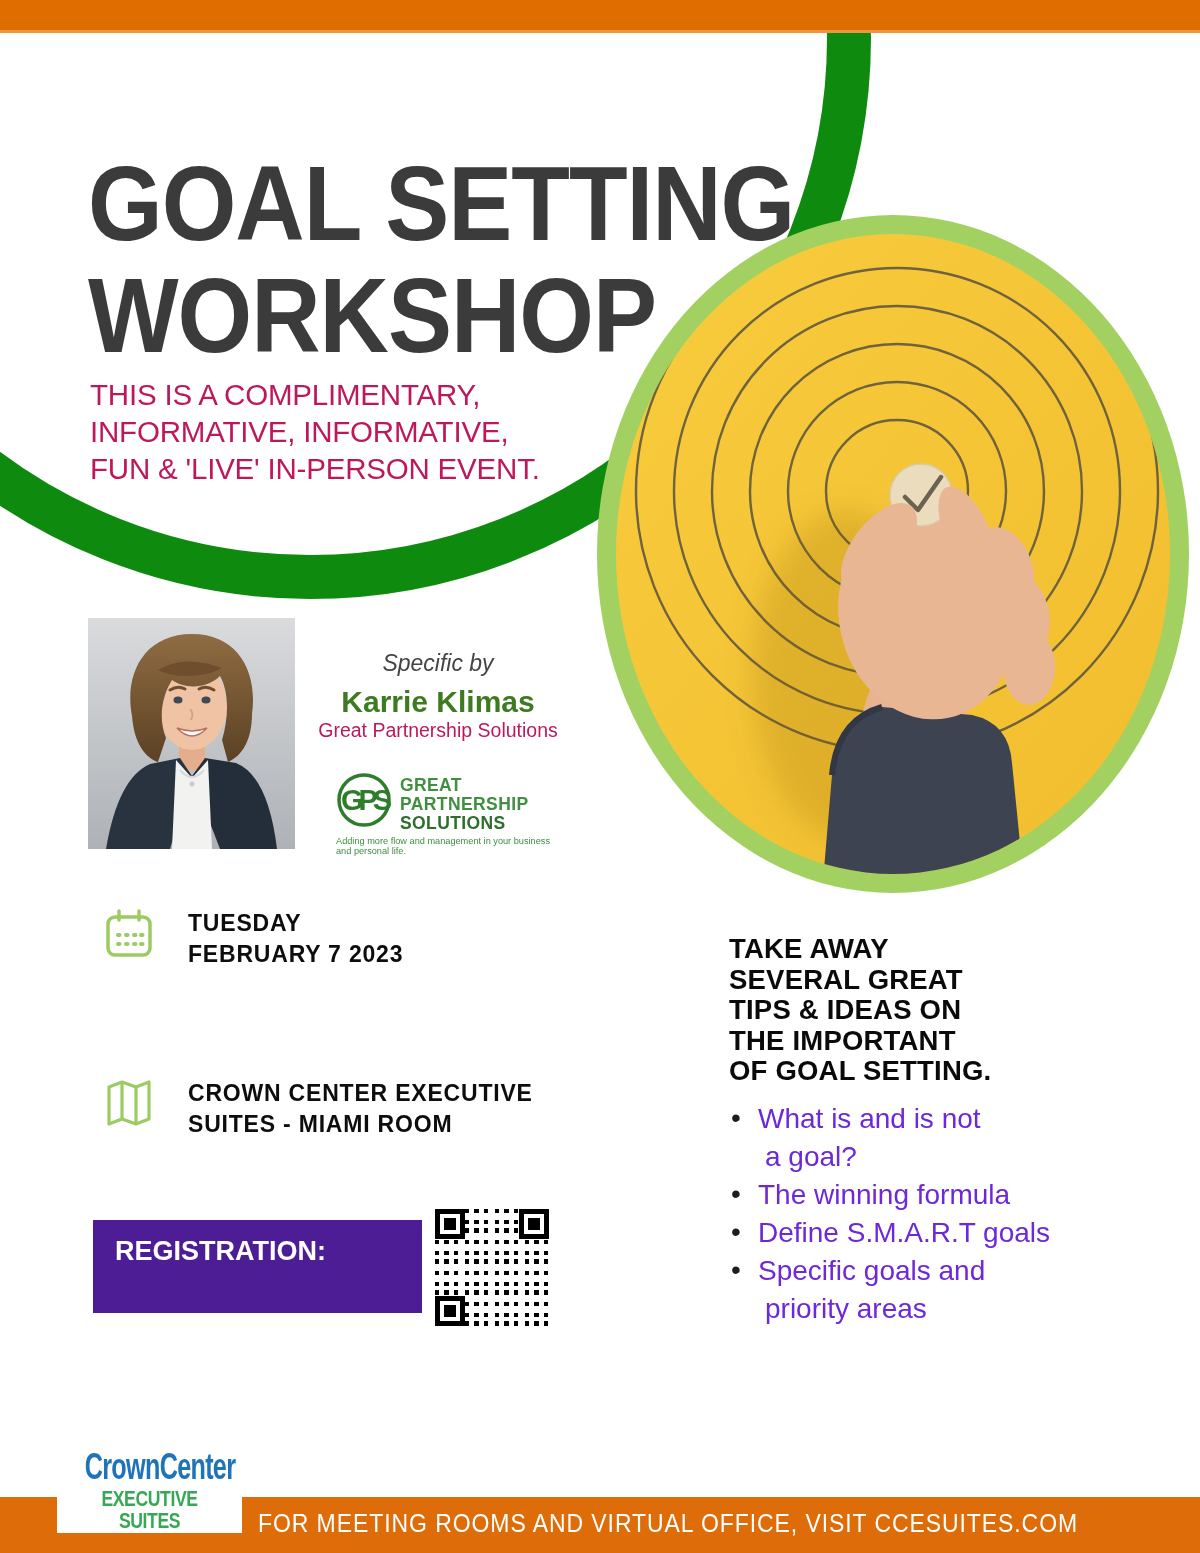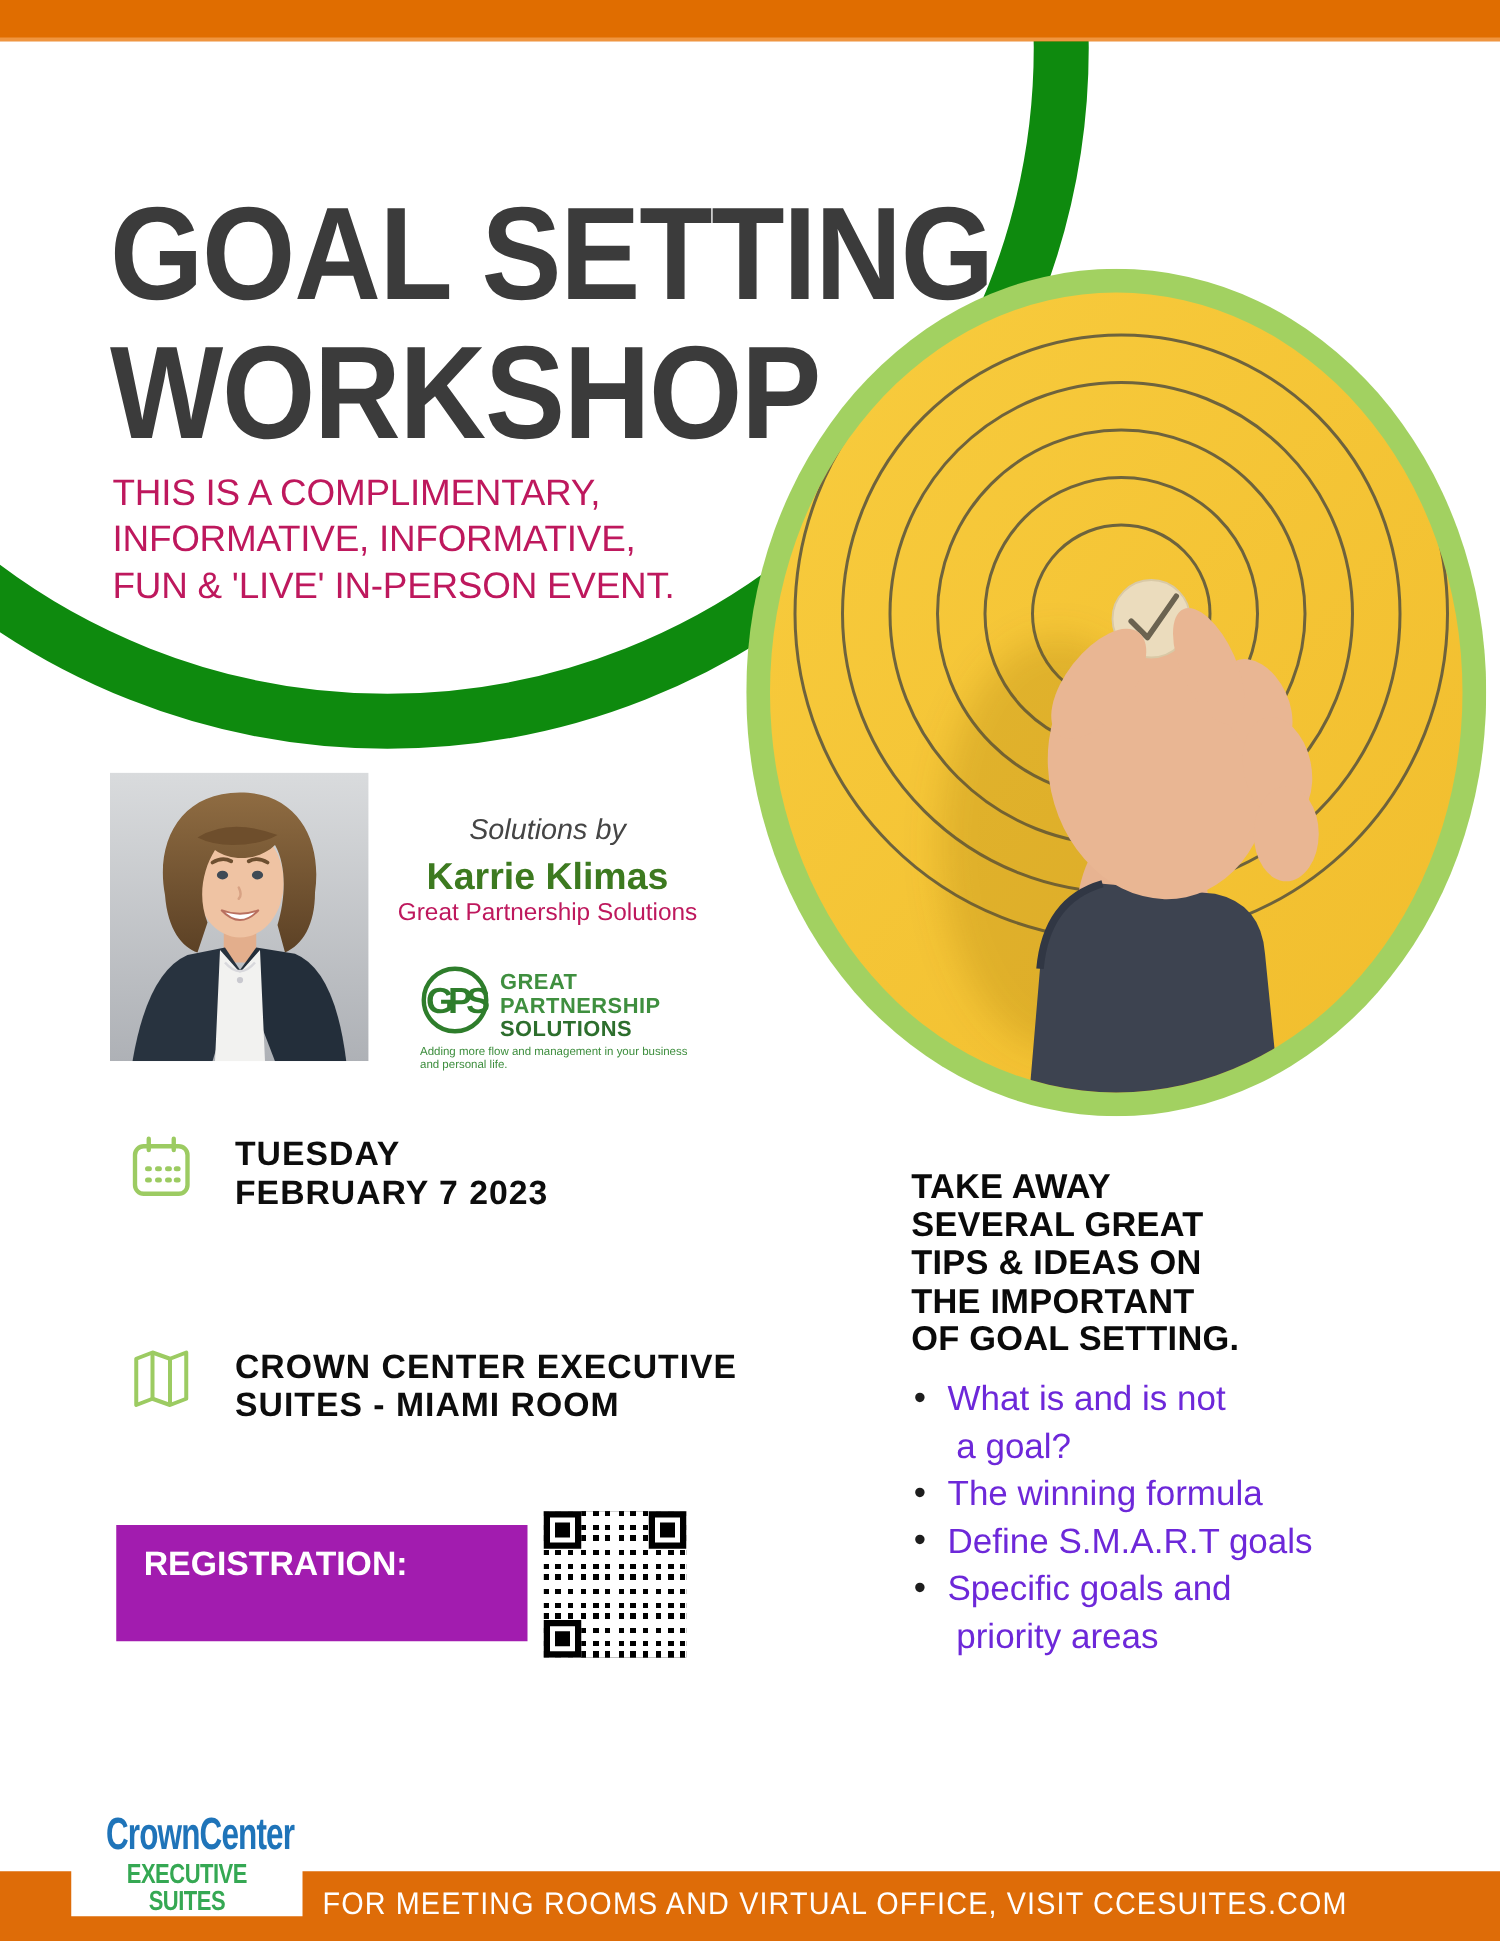--- a/index.html
+++ b/index.html
@@ -44,29 +44,29 @@
   .gps-row { display:flex; align-items:flex-start; }
   .gps-text { margin-left:8px; padding-top:4px; }
   .gps-line { font-size:17.5px; font-weight:800; line-height:19px; letter-spacing:0.4px; }
   .gps-line.g1, .gps-line.g2 { color:#3F8F3F; }
   .gps-line.g3 { color:#2D6E2D; }
   .gps-tagline { font-size:9.2px; color:#3E8E3E; margin-top:3px; width:225px; }
 
   
   .detail-row { left:105px; display:flex; align-items:flex-start; z-index:3; }
   .detail-icon { width:50px; flex:0 0 50px; }
-  .detail-text { margin-left:33px; font-size:27px; font-weight:800; line-height:31px;
+  .detail-text { margin-left:33px; font-size:23px; font-weight:800; line-height:31px;
                  color:#0D0D0D; letter-spacing:0.8px; }
   .row-date { top:908px; }
   .row-time { top:1000px; }
   .row-time .detail-text { margin-top:12px; }
   .row-place { top:1078px; }
 
   
-  .reg-box { left:93px; top:1220px; width:329px; height:93px; background:#a21caf;
+  .reg-box { left:93px; top:1220px; width:329px; height:93px; background:#4c1d95;
              box-sizing:border-box; padding:15px 0 0 22px; z-index:3; }
   .reg-line { font-size:27px; font-weight:700; color:#ffffff; line-height:33px; }
 
   
   .qr { left:428px; top:1202px; width:128px; height:131px; background:#fff; z-index:3; }
   .qr-noise { position:absolute; inset:7px;
     background-image:
       repeating-linear-gradient(0deg,  #000 0 5px, #fff 5px 9px, #000 9px 13px, #fff 13px 20px, #000 20px 24px, #fff 24px 31px),
       repeating-linear-gradient(90deg, #000 0 4px, #fff 4px 9px, #000 9px 14px, #fff 14px 19px, #000 19px 23px, #fff 23px 30px);
     background-blend-mode:lighten; }
@@ -184,21 +184,21 @@
       <path d="M70 52 Q96 36 134 50 Q120 58 98 58 Q82 58 70 52 Z" fill="#6E4E2C"></path>
       <path d="M18 231 Q30 160 62 146 L92 140 L104 158 L82 231 Z" fill="#28333F"></path>
       <path d="M189 231 Q180 158 148 145 L117 140 L104 158 L132 231 Z" fill="#232E3A"></path>
       <path d="M88 142 L104 160 L120 142 L124 231 L84 231 Z" fill="#F2F2F0"></path>
       <path d="M92 152 Q104 166 116 152" stroke="#D8D8DC" stroke-width="2" fill="none"></path>
       <circle cx="104" cy="166" r="2.5" fill="#C9C9CF"></circle>
     </svg>
   </div>
 
   <div class="abs presenter">
-    <div class="presented-by">Solutions by</div>
+    <div class="presented-by">Specific by</div>
     <div class="presenter-name">Karrie Klimas</div>
     <div class="presenter-company">Great Partnership Solutions</div>
   </div>
 
   <div class="abs gps-logo">
     <div class="gps-row">
       <svg width="56" height="56" viewBox="0 0 56 56">
         <circle cx="28" cy="28" r="25" fill="#ffffff" stroke="#2E7D2B" stroke-width="3.5"></circle>
         <text x="28" y="38" text-anchor="middle" font-size="29" font-weight="bold" fill="#2E7D2B" letter-spacing="-5">GPS</text>
       </svg>

